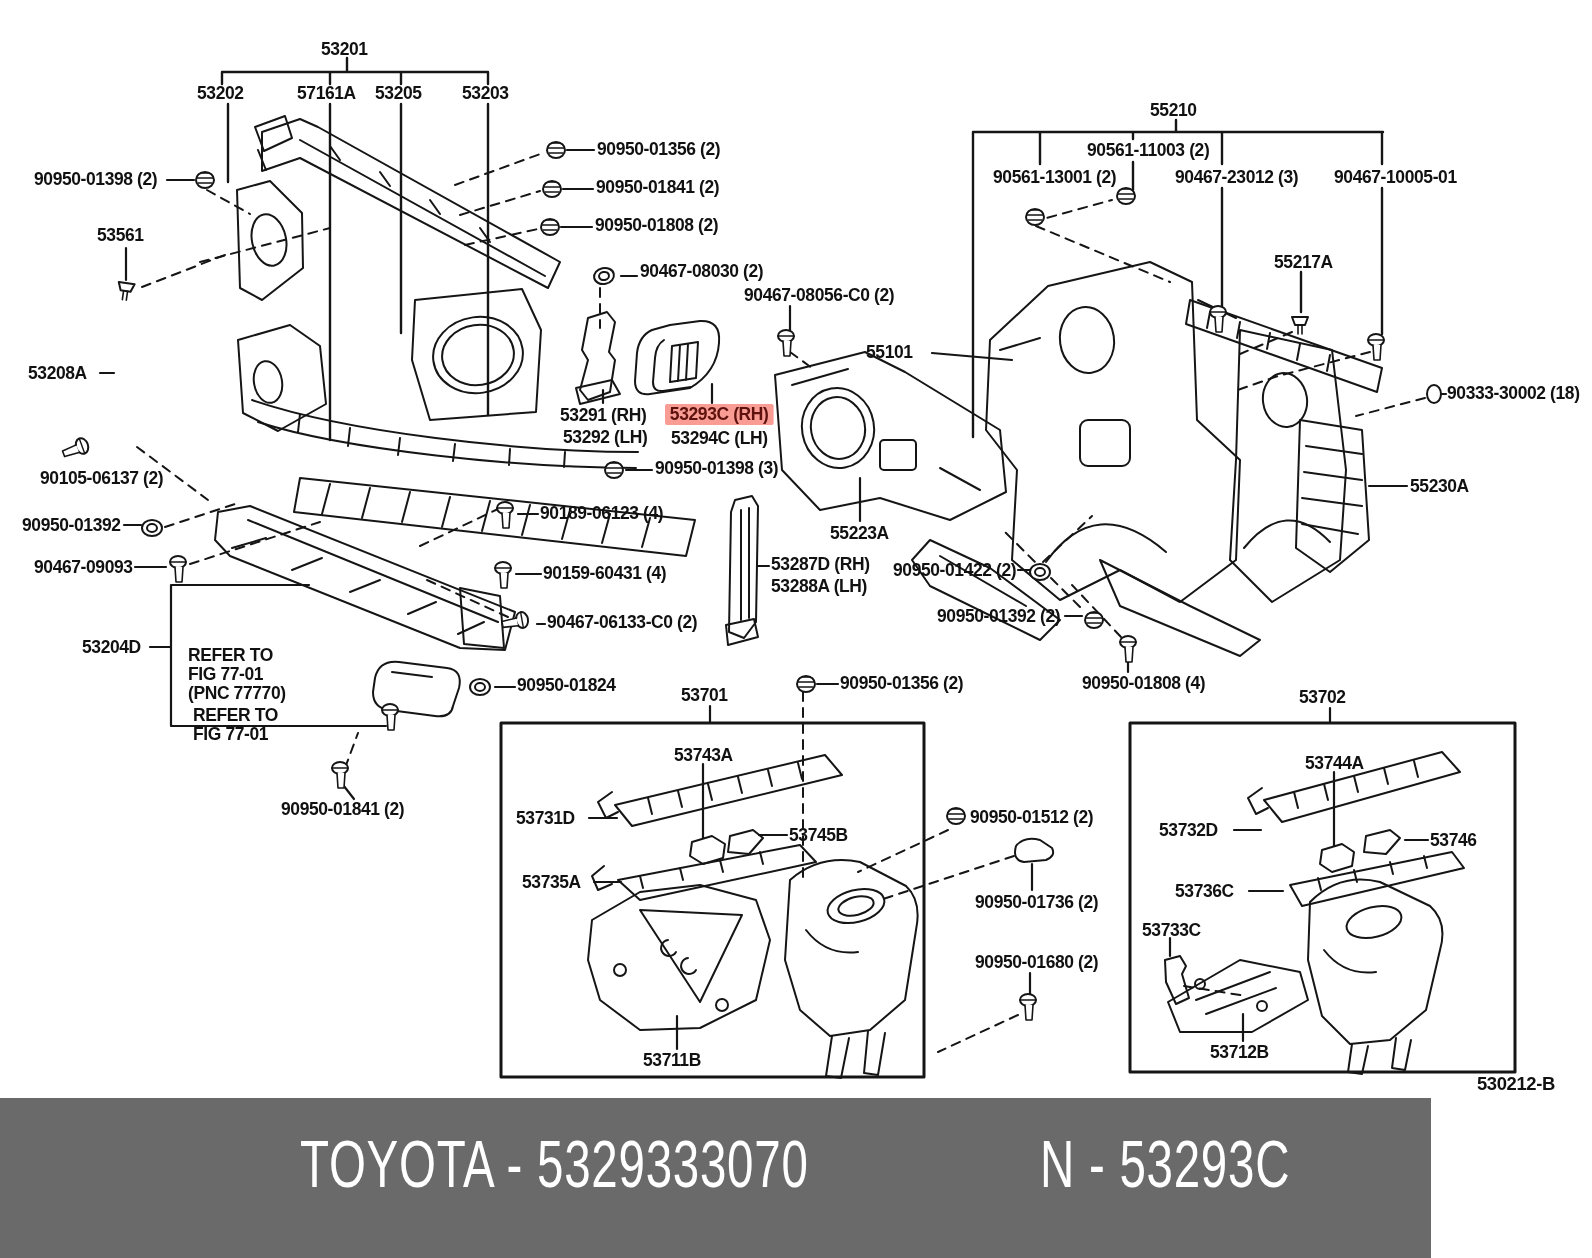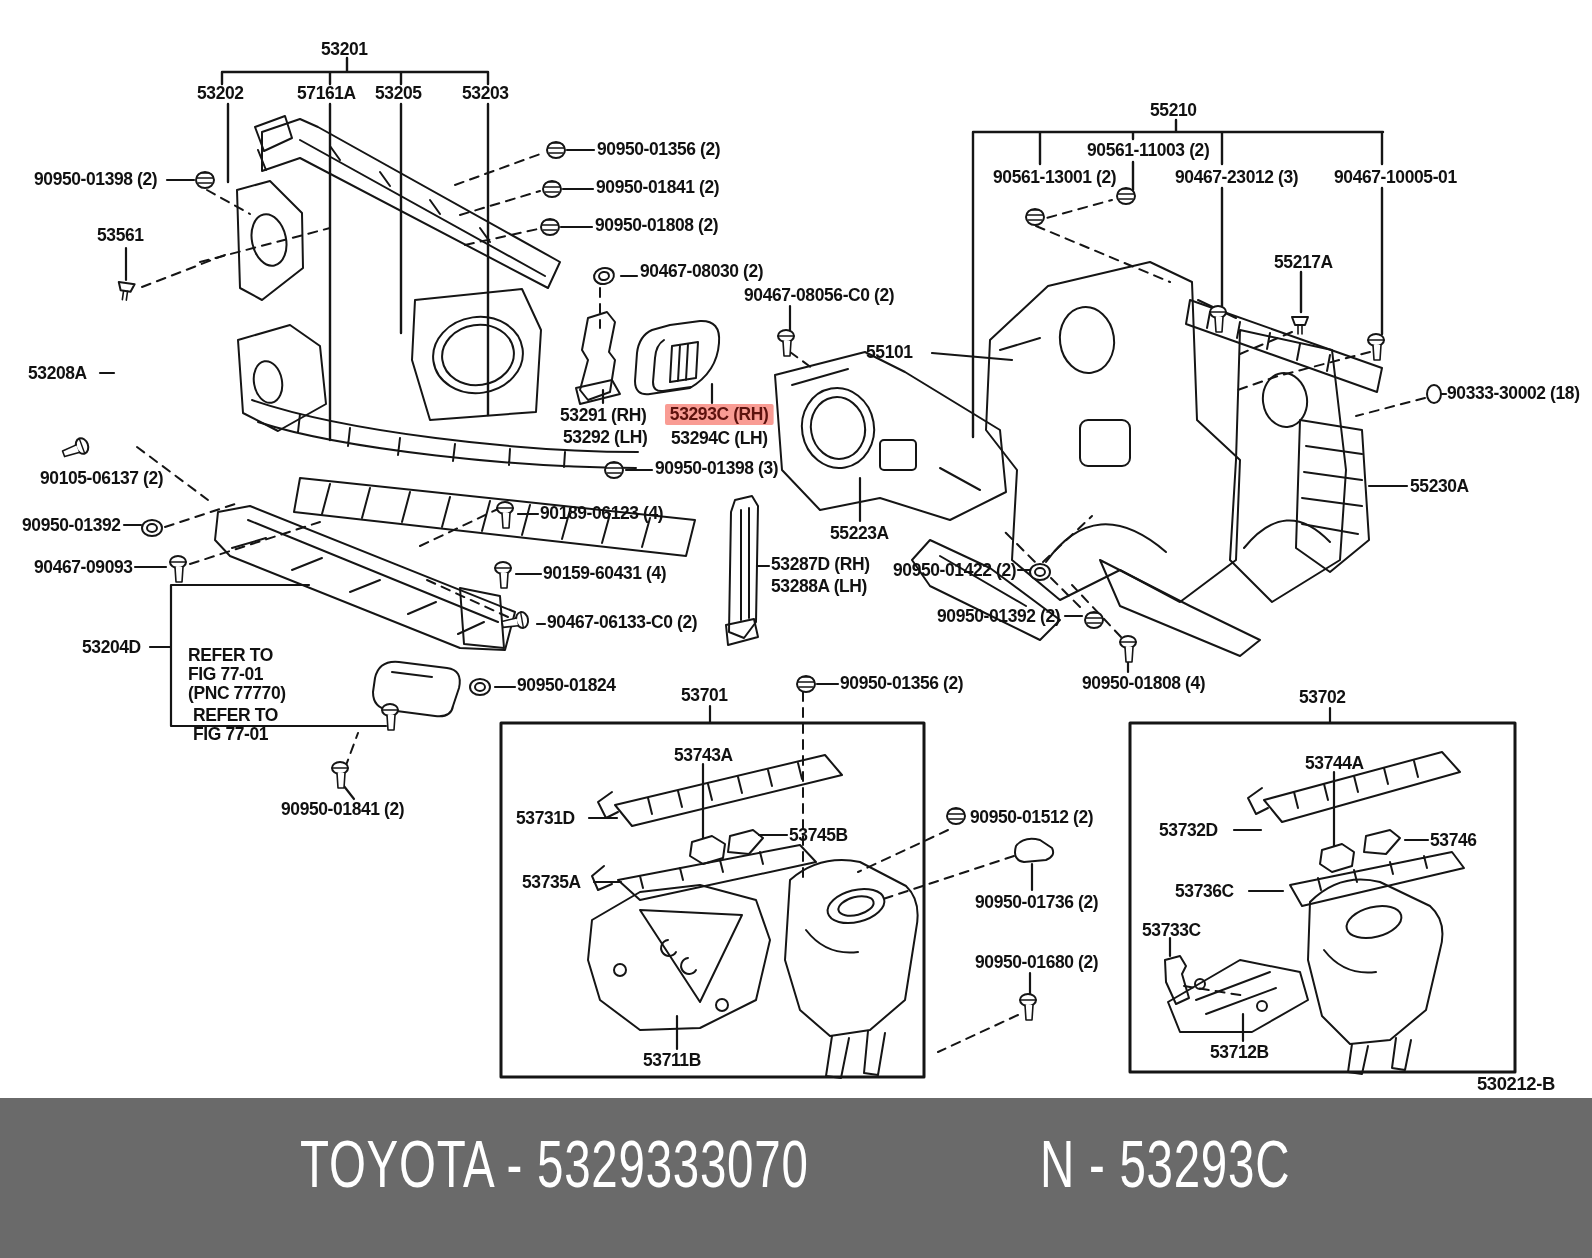--- a/index.html
+++ b/index.html
@@ -3,21 +3,21 @@
 <meta charset="utf-8">
 <style>
   html,body{margin:0;padding:0;background:#ffffff;}
   #stage{position:relative;width:1592px;height:1258px;background:#ffffff;overflow:hidden;
          font-family:"Liberation Sans",sans-serif;}
   #artwork{position:absolute;left:0;top:0;}
   .plabel{position:absolute;font-family:"Liberation Sans",sans-serif;font-weight:bold;
           font-size:18px;line-height:19px;letter-spacing:-0.4px;color:#111;
           white-space:pre-line;transform:scaleX(.97);transform-origin:left top;}
   .plabel.hl{background:var(--hl,#f99c94);color:#5d120e;padding:1px 5px;margin-left:-5px;margin-top:-2px;border-radius:2px;}
-  #banner{position:absolute;left:0;top:1098px;width:1592px;height:160px;}
+  #banner{position:absolute;left:0;top:1098px;width:1431px;height:160px;}
   .banner-text{position:absolute;top:28px;font-size:66px;font-weight:normal;letter-spacing:1px;
                transform:scaleX(.72);transform-origin:left top;white-space:nowrap;}
   #banner-left{left:300px;}
   #banner-right{left:1040px;}
   .refcode{font-size:19px !important;}
 </style>
 </head>
 <body>
 
 <div id="stage">

